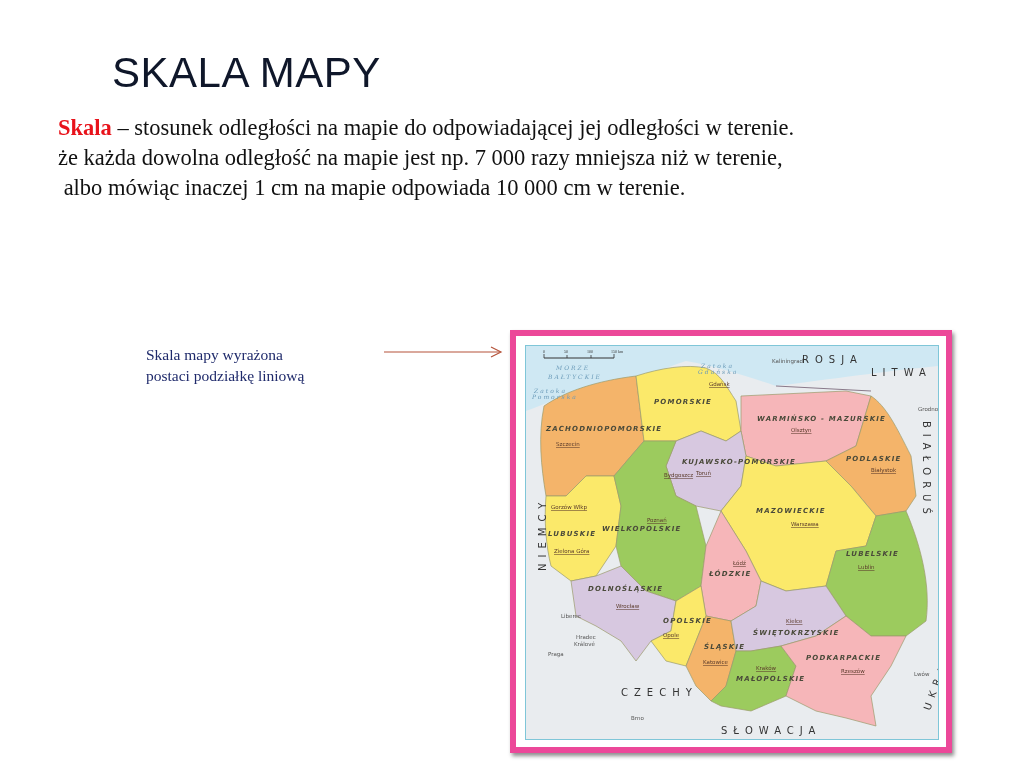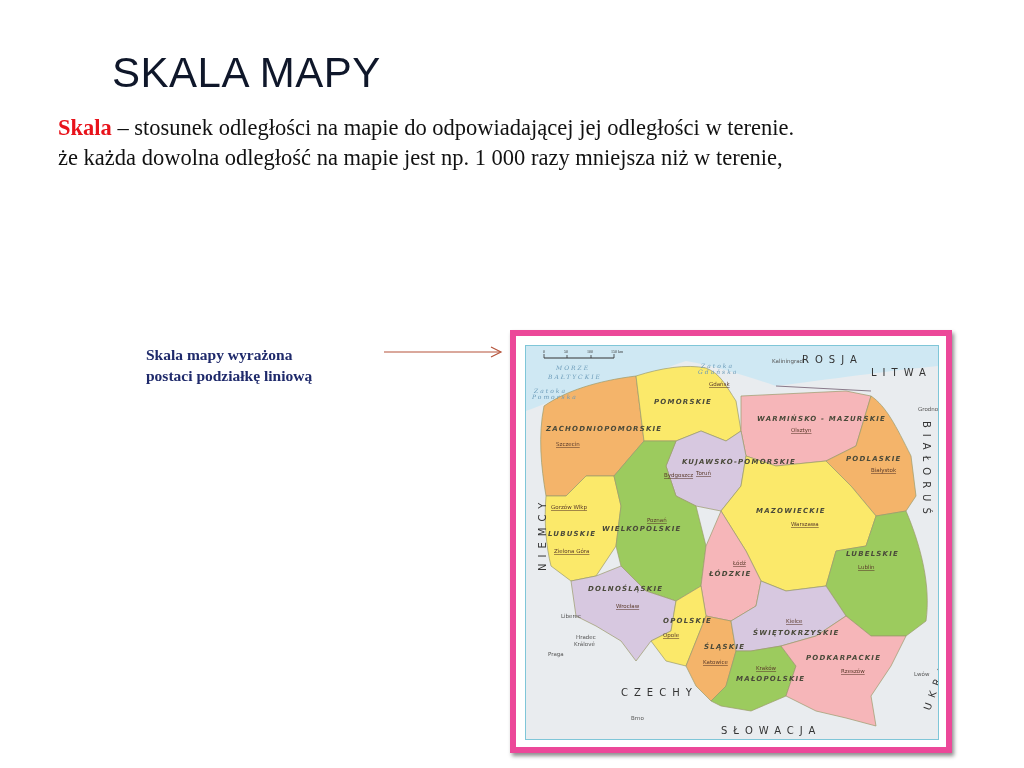--- a/index.html
+++ b/index.html
@@ -1,39 +1,40 @@
 <!DOCTYPE html>
 <html><head>
   <meta charset="utf-8">
   <style>
     html, body { margin:0; padding:0; background:#ffffff; }
     body { width:1024px; height:768px; position:relative; overflow:hidden; font-family:"Liberation Serif", serif; }
     .title { position:absolute; left:112px; top:48px; font-family:"Liberation Sans", sans-serif; font-size:42px; color:#0f172a; letter-spacing:0.5px; line-height:50px; }
     .body-text { position:absolute; left:58px; top:113px; width:960px; font-size:22.5px; line-height:30px; color:#111; }
     .body-text .line { white-space:nowrap; }
     .term { color:#e8131b; font-weight:bold; }
-    .callout { position:absolute; left:146px; top:344px; font-size:15.5px; font-weight:bold; color:#1f2a6b; line-height:21px; }
+    .callout { position:absolute; left:146px; top:344px; font-size:15.5px; font-weight:normal; color:#1f2a6b; line-height:21px; }
     .arrow { position:absolute; left:384px; top:345px; }
     .map-frame { position:absolute; left:510px; top:330px; width:430px; height:411px; background:#fff; border:6px solid #ec4899; box-shadow:2px 3px 4px rgba(0,0,0,0.45); }
     .map { position:absolute; left:9px; top:9px; width:412px; height:393px; background:#e9ecef; border:1px solid #7fc6d8; overflow:hidden; }
     .map svg { position:absolute; left:0; top:0; }
     .lbl { font-family:"DejaVu Sans", sans-serif; font-style:italic; font-weight:bold; font-size:7px; fill:#4a4a3a; letter-spacing:1.2px; }
     .city { font-family:"DejaVu Sans", sans-serif; font-size:5.5px; fill:#5a3a2a; text-decoration:underline; }
     .country { font-family:"DejaVu Sans", sans-serif; font-size:10px; fill:#333; letter-spacing:6px; }
     .sea { font-family:"DejaVu Serif", serif; font-style:italic; font-size:6px; fill:#6a9ab8; letter-spacing:2px; }
     .foreign-city { font-family:"DejaVu Sans", sans-serif; font-size:5.5px; fill:#555; }
   </style>
 </head>
 <body>
 
 <div class="title">SKALA MAPY</div>
 
 <div class="body-text">
   <div class="line"><span class="term">Skala</span><span> – stosunek odległości na mapie do odpowiadającej jej odległości w terenie.</span></div>
-  <div class="line">że każda dowolna odległość na mapie jest np. 1 000 razy mniejsza niż w terenie,</div>
+  <div class="line">że każda dowolna odległość na mapie jest np. 7 000 razy mniejsza niż w terenie,</div>
+  <div class="line" style="white-space:pre"> albo mówiąc inaczej 1 cm na mapie odpowiada 10 000 cm w terenie.</div>
 </div>
 
 <div class="callout">
   <div>Skala mapy wyrażona</div>
   <div>postaci podziałkę liniową</div>
 </div>
 
 <svg class="arrow" width="120" height="14">
   <line x1="0" y1="7" x2="116" y2="7" stroke="#b5533a" stroke-width="1.2"></line>
   <polyline points="107,2 117,7 107,12" fill="none" stroke="#b5533a" stroke-width="1.2"></polyline>

